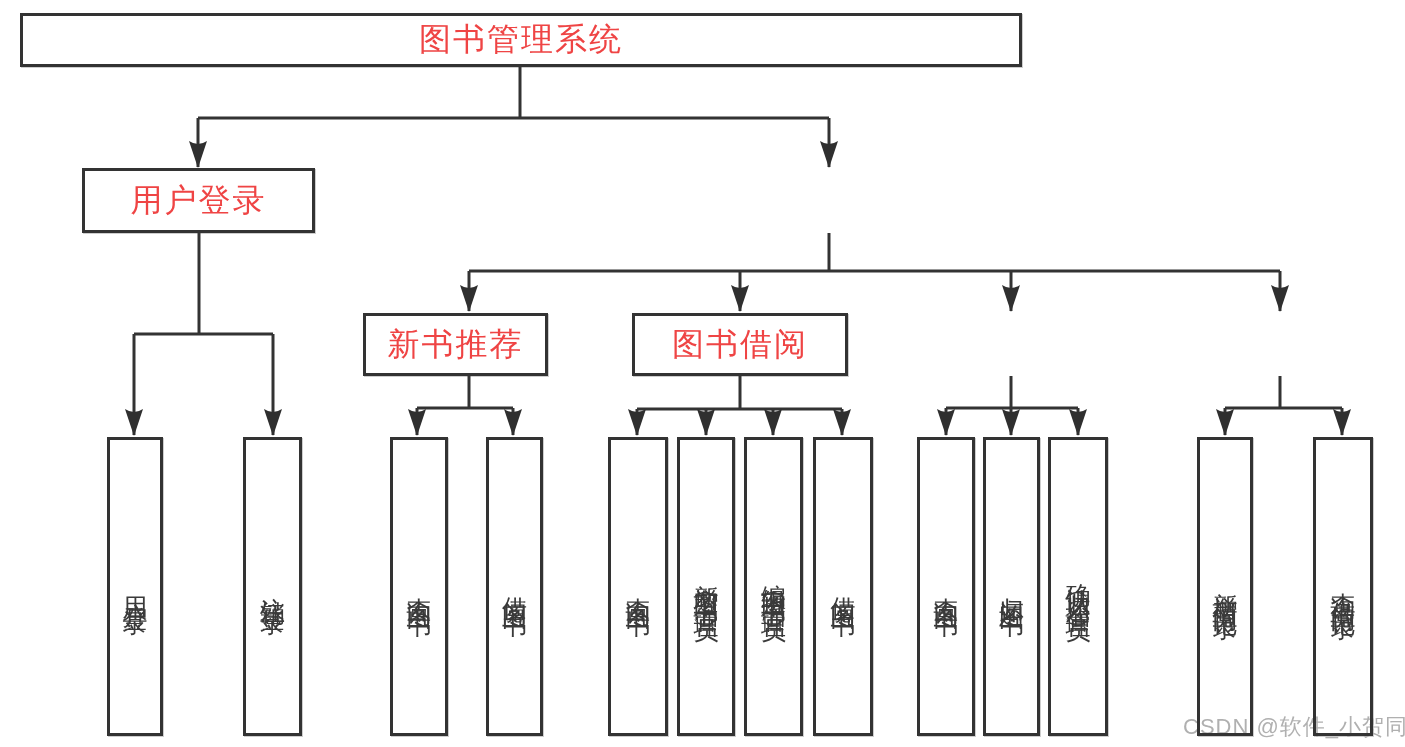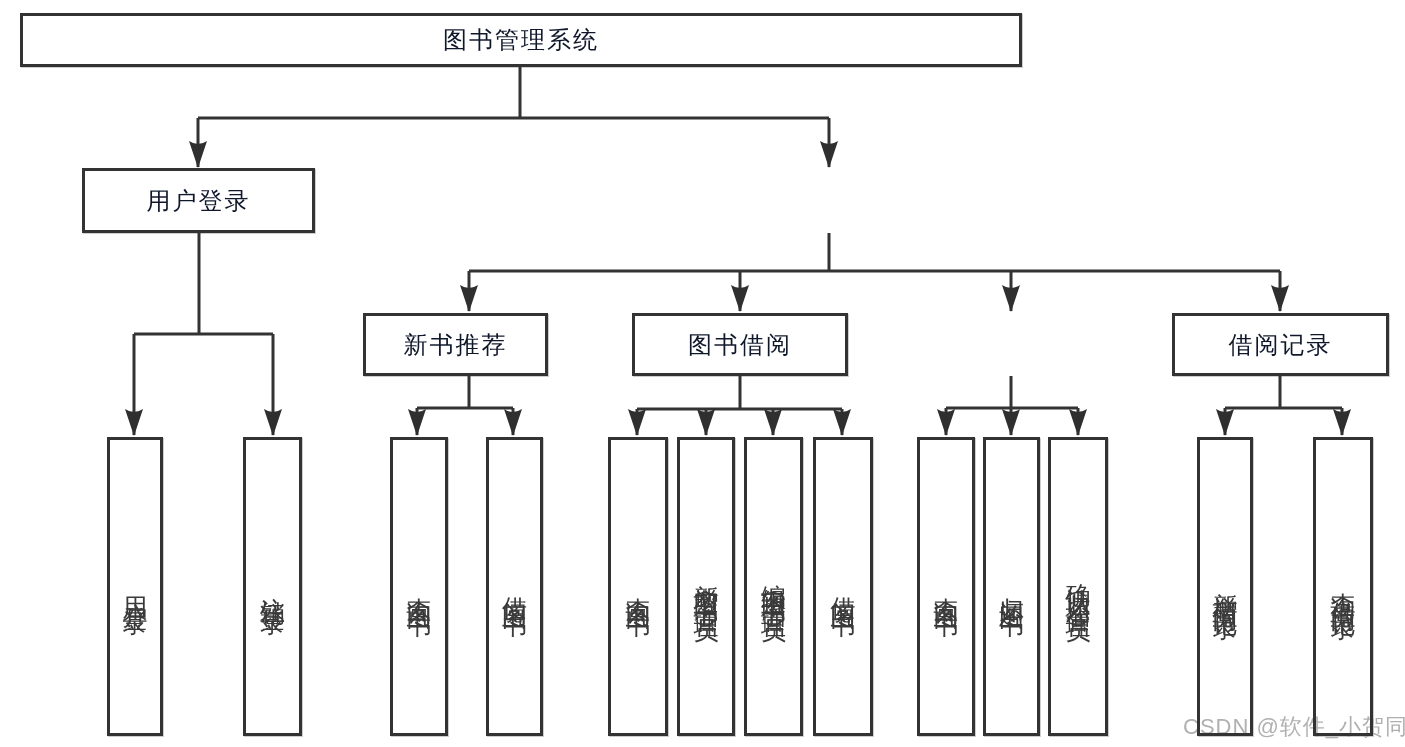--- a/index.html
+++ b/index.html
@@ -27,22 +27,22 @@
     box-sizing: border-box;
     border: 3px solid #333333;
     background: #ffffff;
     display: flex;
     align-items: center;
     justify-content: center;
     z-index: 2;
     box-shadow: 1px 1px 0 rgba(60,60,60,0.25);
   }
   .hlabel {
-    font-size: 24px;
-    color: #0f172a;
+    font-size: 32px;
+    color: #ef4444;
     letter-spacing: 2px;
     white-space: nowrap;
   }
   .vlabel {
     writing-mode: vertical-rl;
     text-orientation: mixed;
     font-size: 25px;
     line-height: 1;
     letter-spacing: 5px;
     color: #3a3a3a;
@@ -145,23 +145,20 @@
   <div class="node lvl2 user-login">
     <span class="hlabel">用户登录</span>
   </div>
 
   <div class="node lvl3 new-book">
     <span class="hlabel">新书推荐</span>
   </div>
   <div class="node lvl3 book-borrow">
     <span class="hlabel">图书借阅</span>
   </div>
-  <div class="node lvl3 rec-borrow">
-    <span class="hlabel">借阅记录</span>
-  </div>
 
   <div class="node leaf leaf-1">
     <span class="vlabel">用户登录</span>
   </div>
   <div class="node leaf leaf-2">
     <span class="vlabel">注销登录</span>
   </div>
   <div class="node leaf leaf-3">
     <span class="vlabel">查询图书</span>
   </div>

